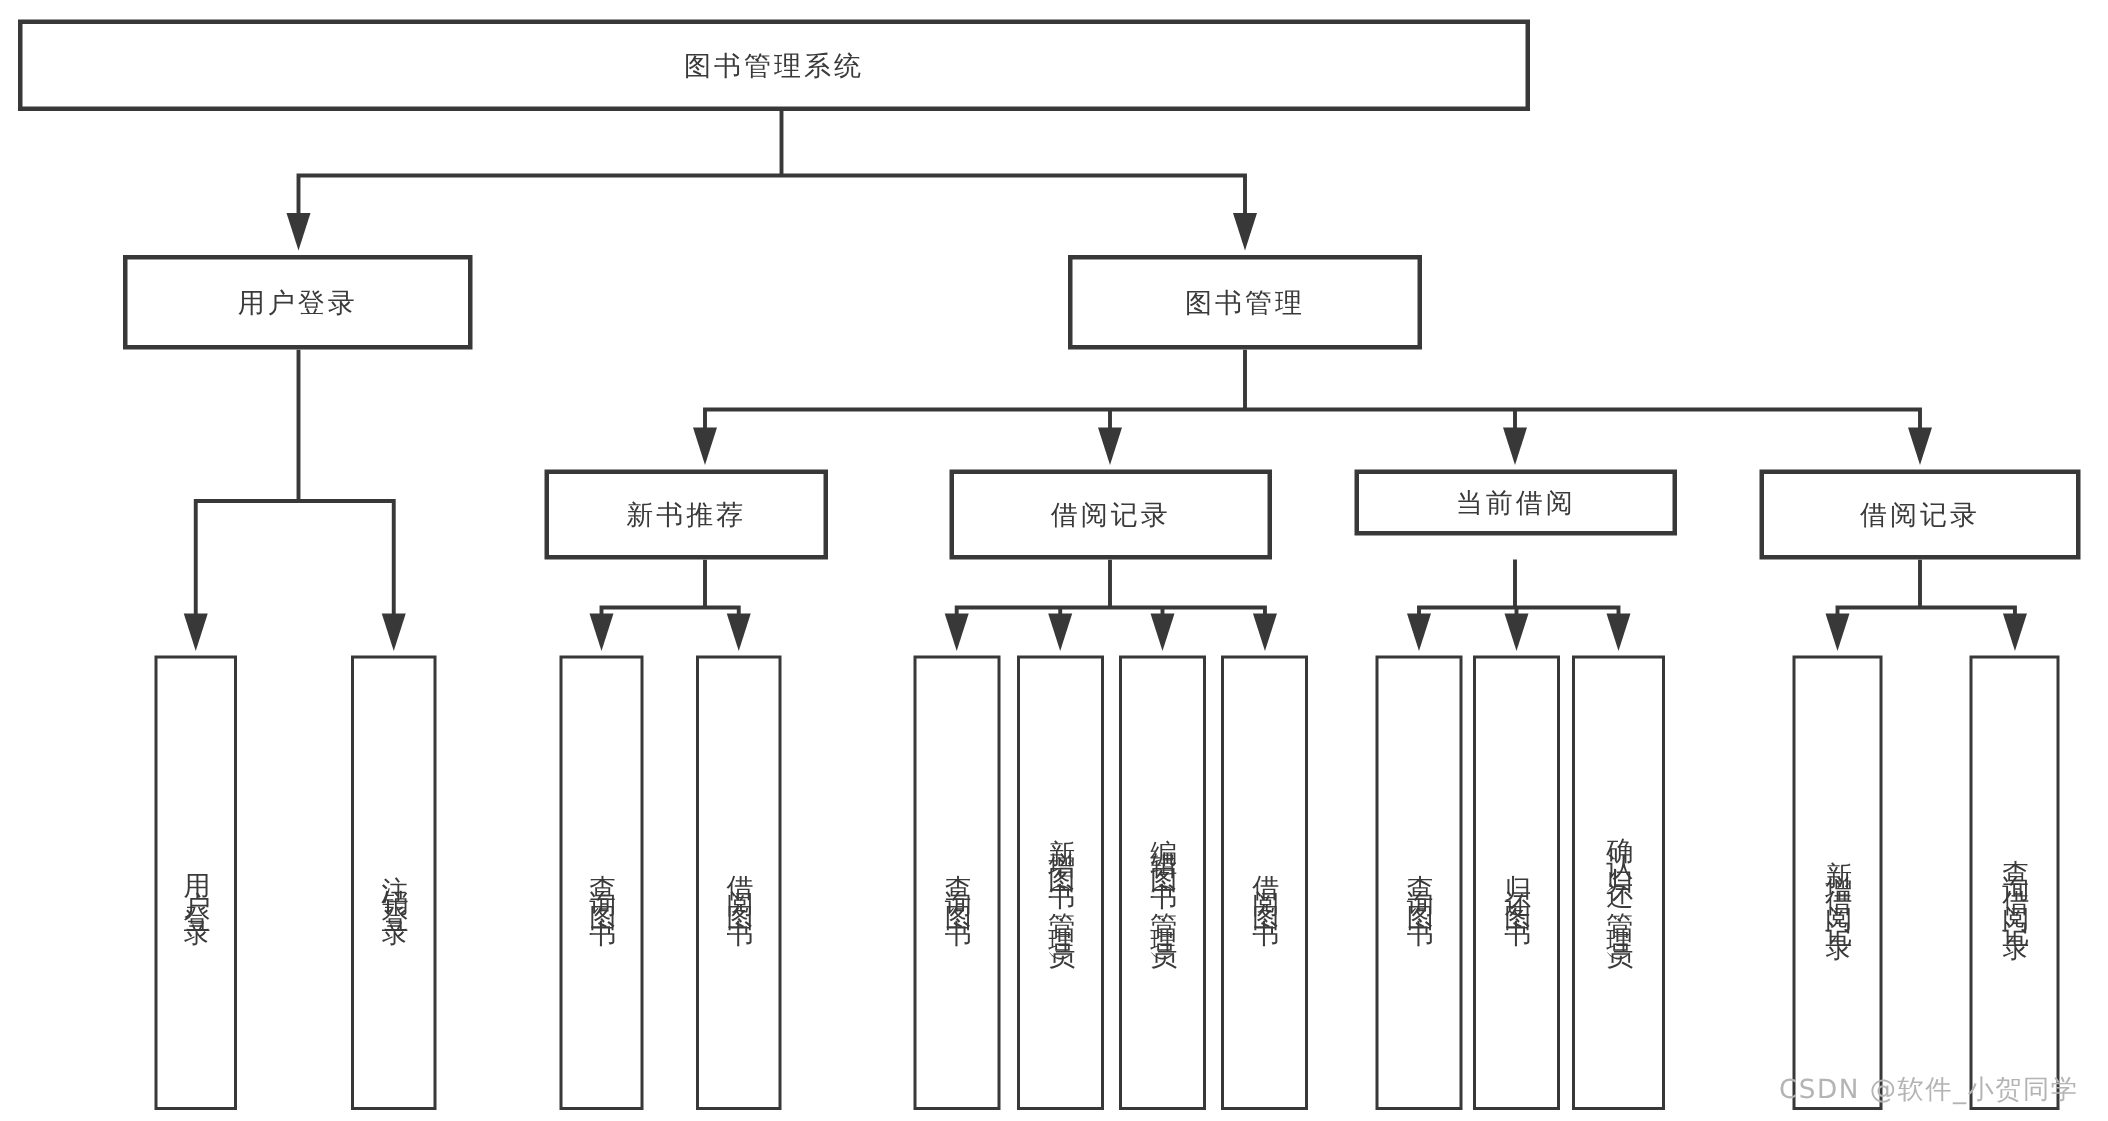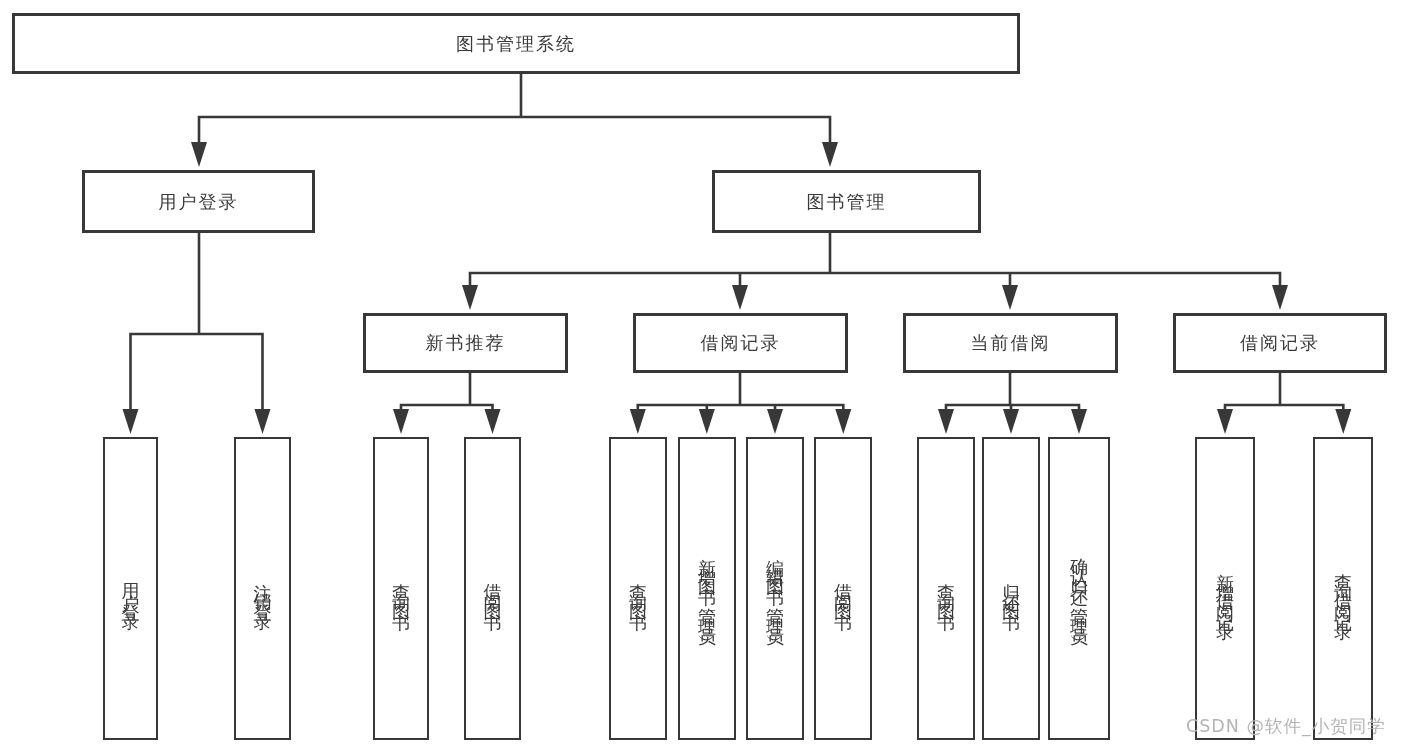--- a/index.html
+++ b/index.html
@@ -73,25 +73,25 @@
       <polygon points="1011,434 1003,409 1019,409"></polygon>
       <polygon points="1079,434 1071,409 1087,409"></polygon>
       <polygon points="1225,434 1217,409 1233,409"></polygon>
       <polygon points="1343.3,434 1335.3,409 1351.3,409"></polygon>
     </g>
   </svg>
 
   <div class="hbox" style="left:12px;top:13px;width:1008px;height:61px;">图书管理系统</div>
 
   <div class="hbox" style="left:82px;top:170px;width:233px;height:63px;">用户登录</div>
-  <div class="hbox" style="left:712px;top:170px;width:269px;height:63px;">图书管理</div>
+  <div class="hbox" style="left:712px;top:170px;width:236px;height:63px;">图书管理</div>
 
-  <div class="hbox" style="left:363px;top:313px;width:205px;height:60px;">新书推荐</div>
+  <div class="hbox" style="left:363px;top:313px;width:189px;height:60px;">新书推荐</div>
   <div class="hbox" style="left:633px;top:313px;width:215px;height:60px;">借阅记录</div>
-  <div class="hbox" style="left:903px;top:313px;width:215px;height:60px;font-family:Liberation Mono, monospace;">当前借阅</div>
+  <div class="hbox" style="left:903px;top:313px;width:215px;height:44px;font-family:Liberation Mono, monospace;">当前借阅</div>
   <div class="hbox" style="left:1173px;top:313px;width:214px;height:60px;">借阅记录</div>
 
   <div class="leaf" style="left:103px;width:55px;">
     <span>用户登录</span>
   </div>
   <div class="leaf" style="left:234px;width:57px;">
     <span>注销登录</span>
   </div>
 
   <div class="leaf" style="left:373px;width:56px;">

